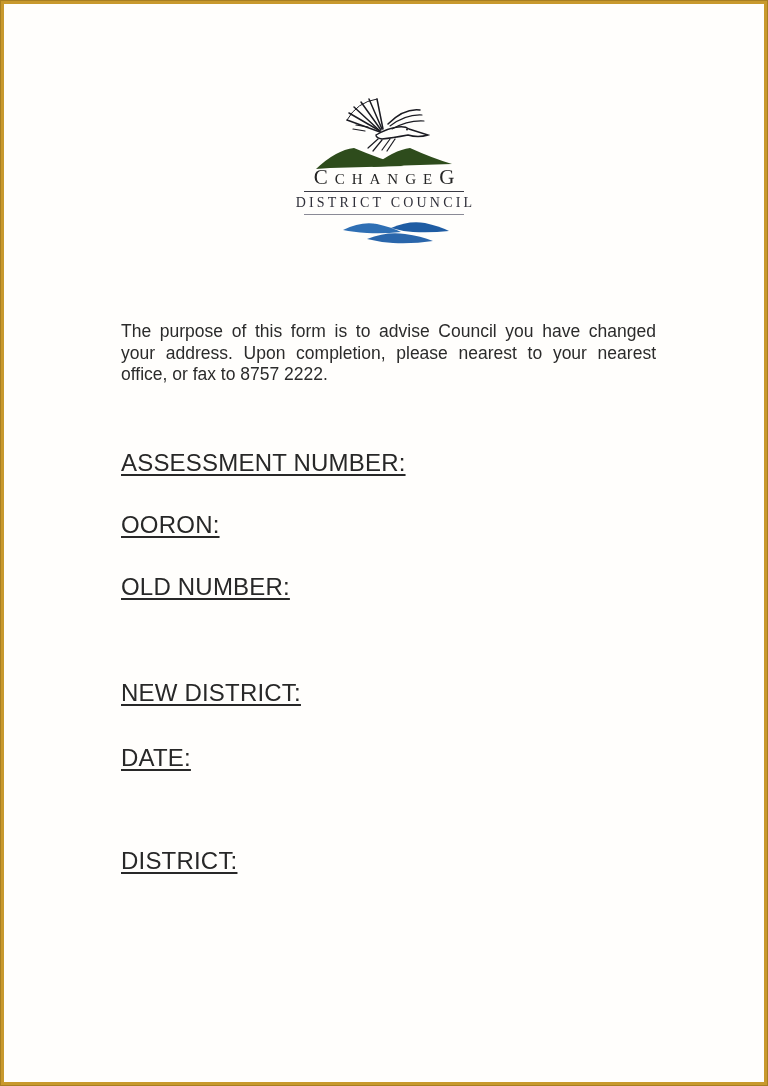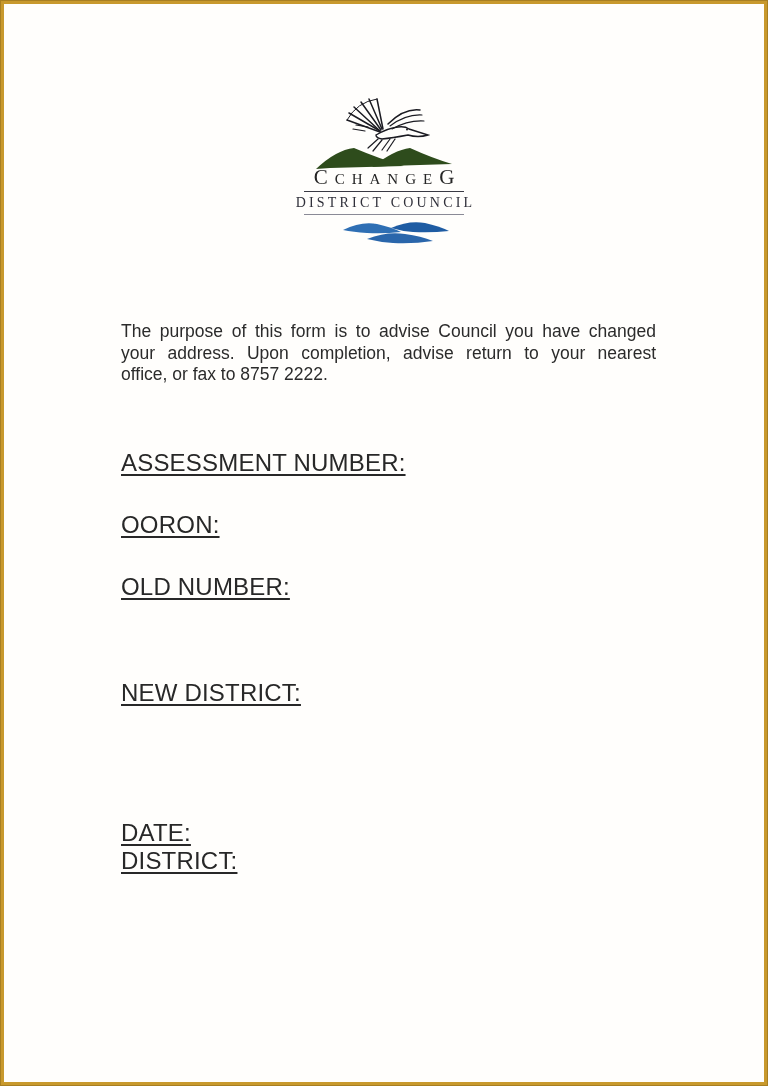--- a/index.html
+++ b/index.html
@@ -58,21 +58,21 @@
   .field{
     position:absolute;left:117px;
     font-size:24px;letter-spacing:0.2px;color:#282828;
   }
   .field .u{
     text-decoration:underline;
     text-decoration-thickness:1.5px;
     text-underline-offset:3px;
   }
   .f0{top:445px;} .f1{top:507px;} .f2{top:569px;}
-  .f3{top:675px;} .f4{top:815px;} .f5{top:843px;}
+  .f3{top:675px;} .f4{top:740px;} .f5{top:843px;}
 </style>
 </head>
 <body>
 
 <div class="page">
 
   <div class="logo">
 
     <svg class="bird" width="104" height="58" viewBox="0 0 104 58">
       <g stroke="#1b1b22" fill="none" stroke-width="1.5" stroke-linecap="round">
@@ -115,21 +115,21 @@
     <svg class="waves" width="112" height="26" viewBox="0 0 112 26">
       <path d="M2,11 Q20,2 36,5 Q50,8 60,13 Q42,15 26,14 Q12,13 2,11 Z" fill="#2f6fb4"></path>
       <path d="M50,9 Q68,1 84,4 Q98,7 108,12 Q90,14 72,13 Q60,12 50,9 Z" fill="#1f5ca3"></path>
       <path d="M26,20 Q46,12 64,15 Q80,17 92,22 Q72,25 52,24 Q38,23 26,20 Z" fill="#2a66ab"></path>
     </svg>
   </div>
 
 
   <div class="intro">
     <div class="jline">The purpose of this form is to advise Council you have changed</div>
-    <div class="jline">your address.  Upon completion, advise return to your nearest</div>
+    <div class="jline">your address.  Upon completion, please nearest to your nearest</div>
     <div class="lline">office, or fax to 8757 2222.</div>
   </div>
 
   <div class="field f0">
     <span class="u">ASSESSMENT NUMBER:</span>
   </div>
   <div class="field f1">
     <span class="u">OORON:</span>
   </div>
   <div class="field f2">

